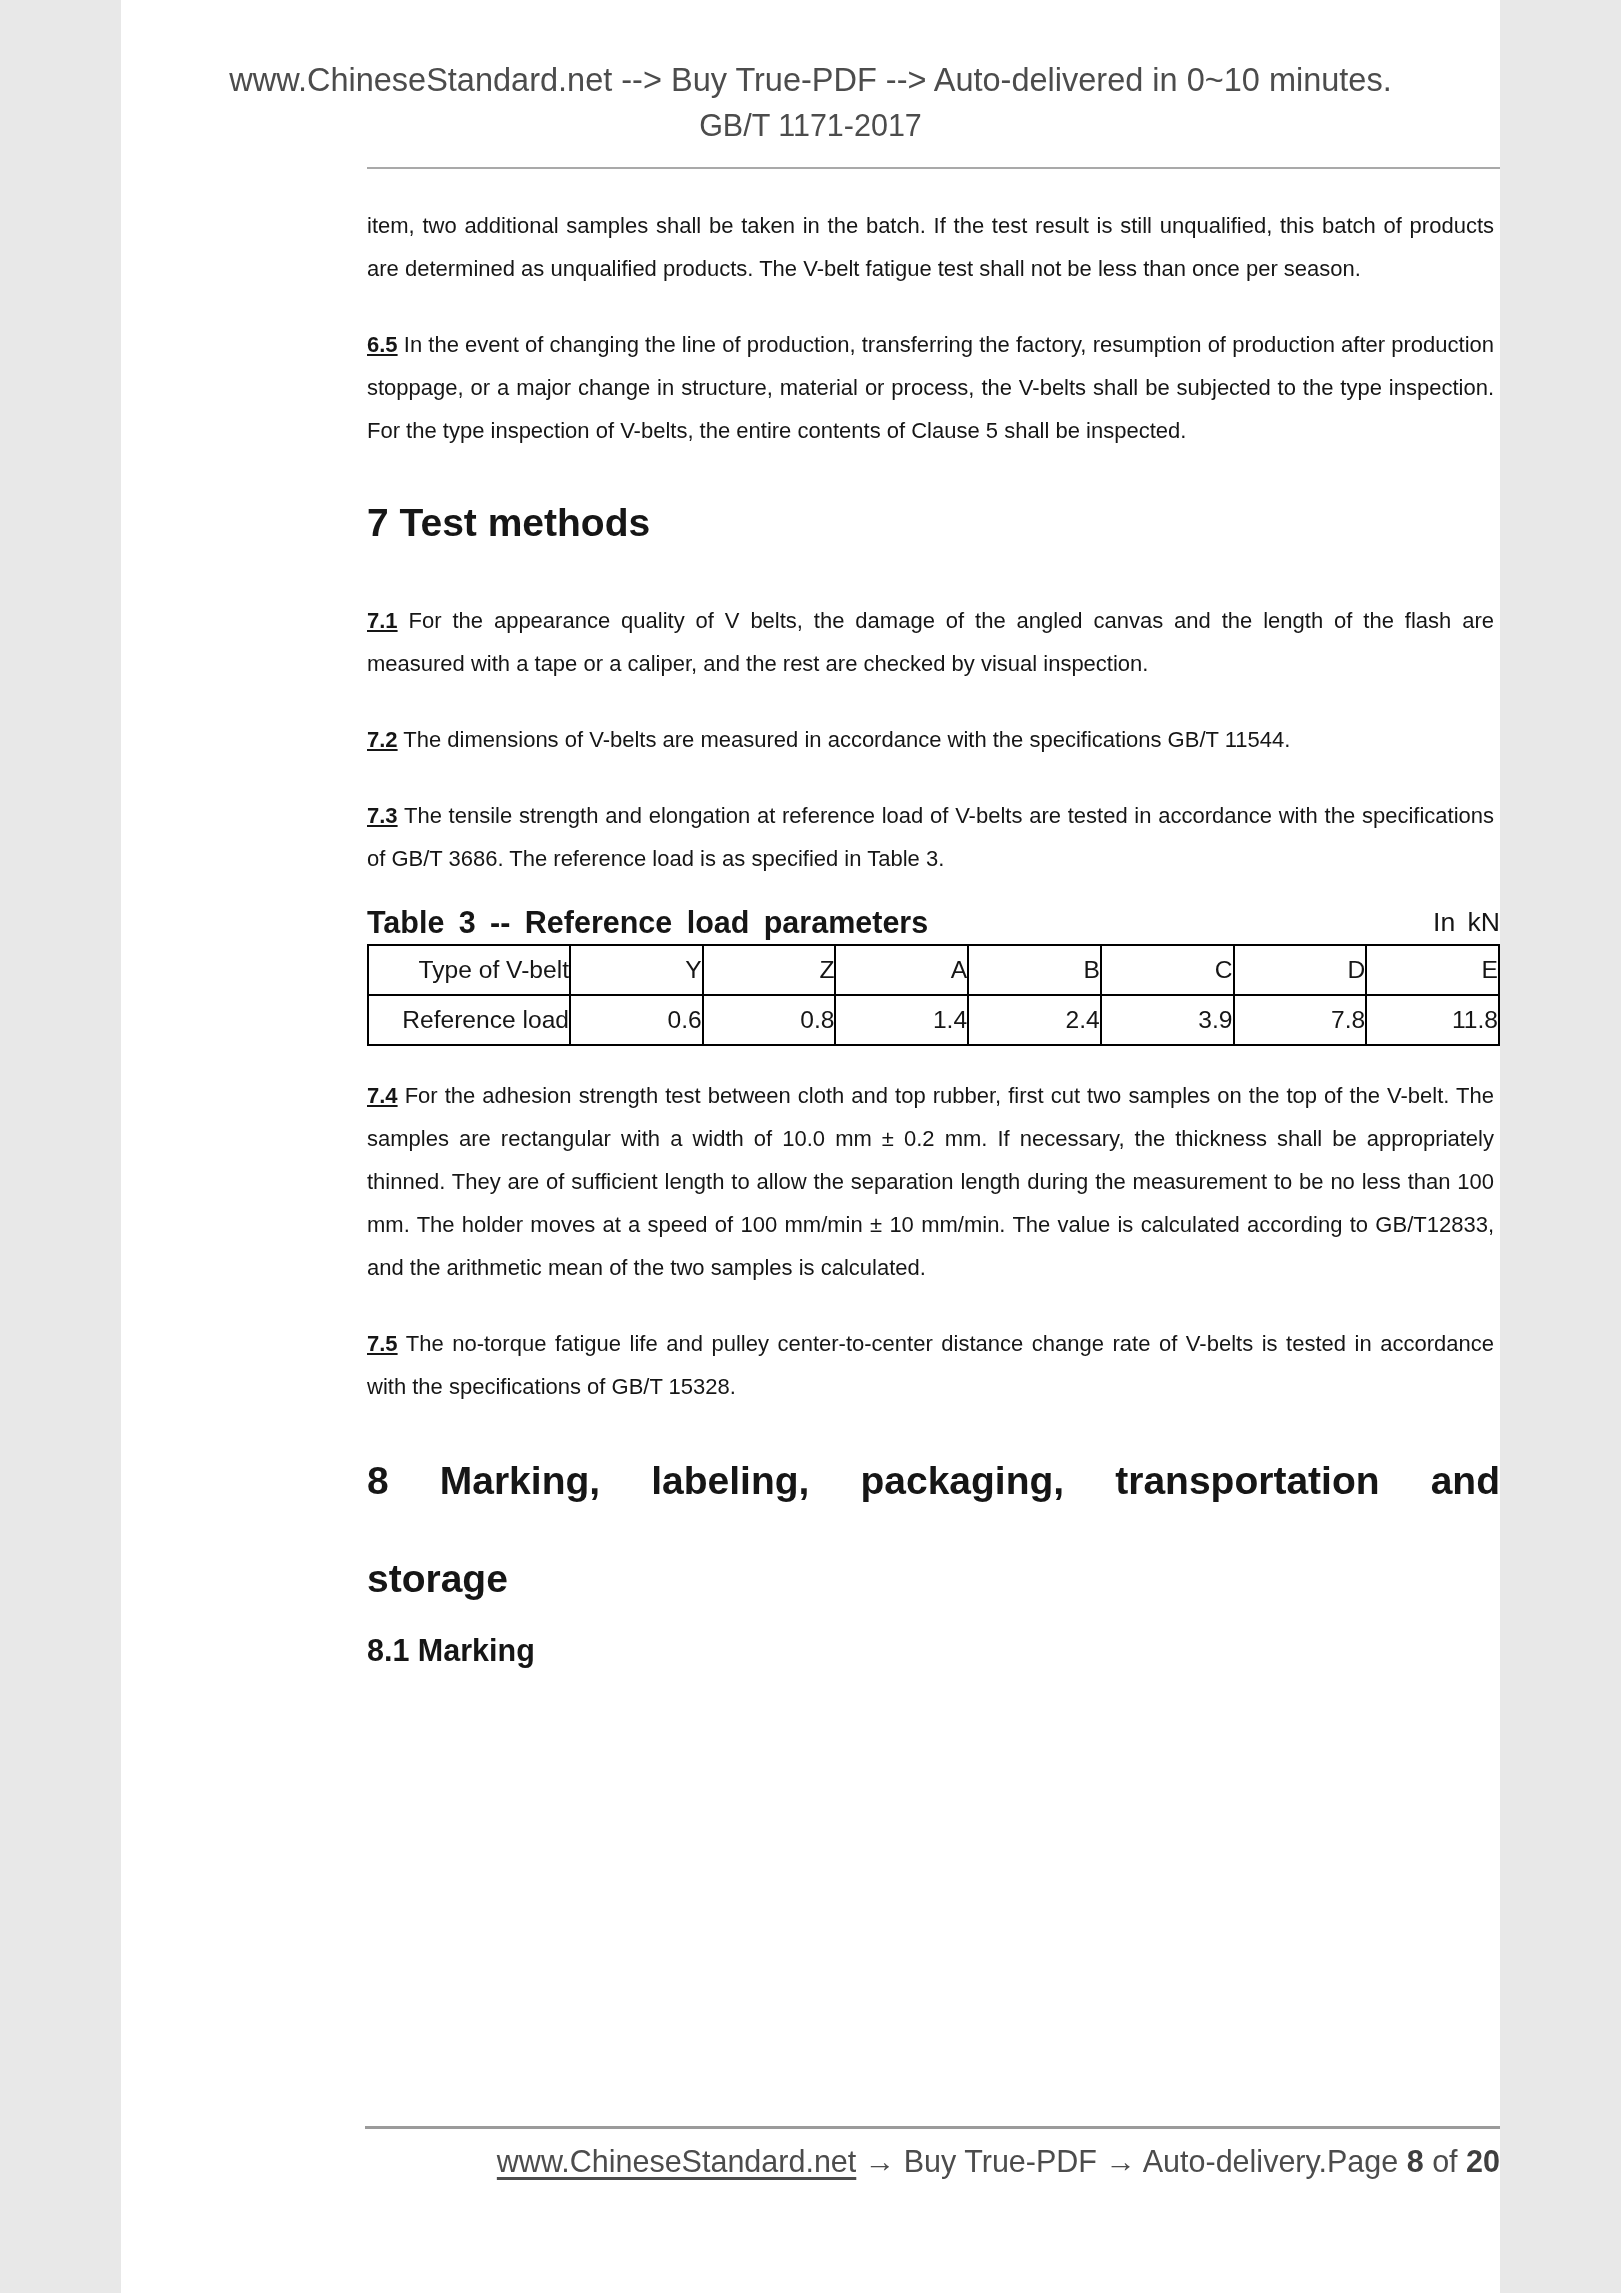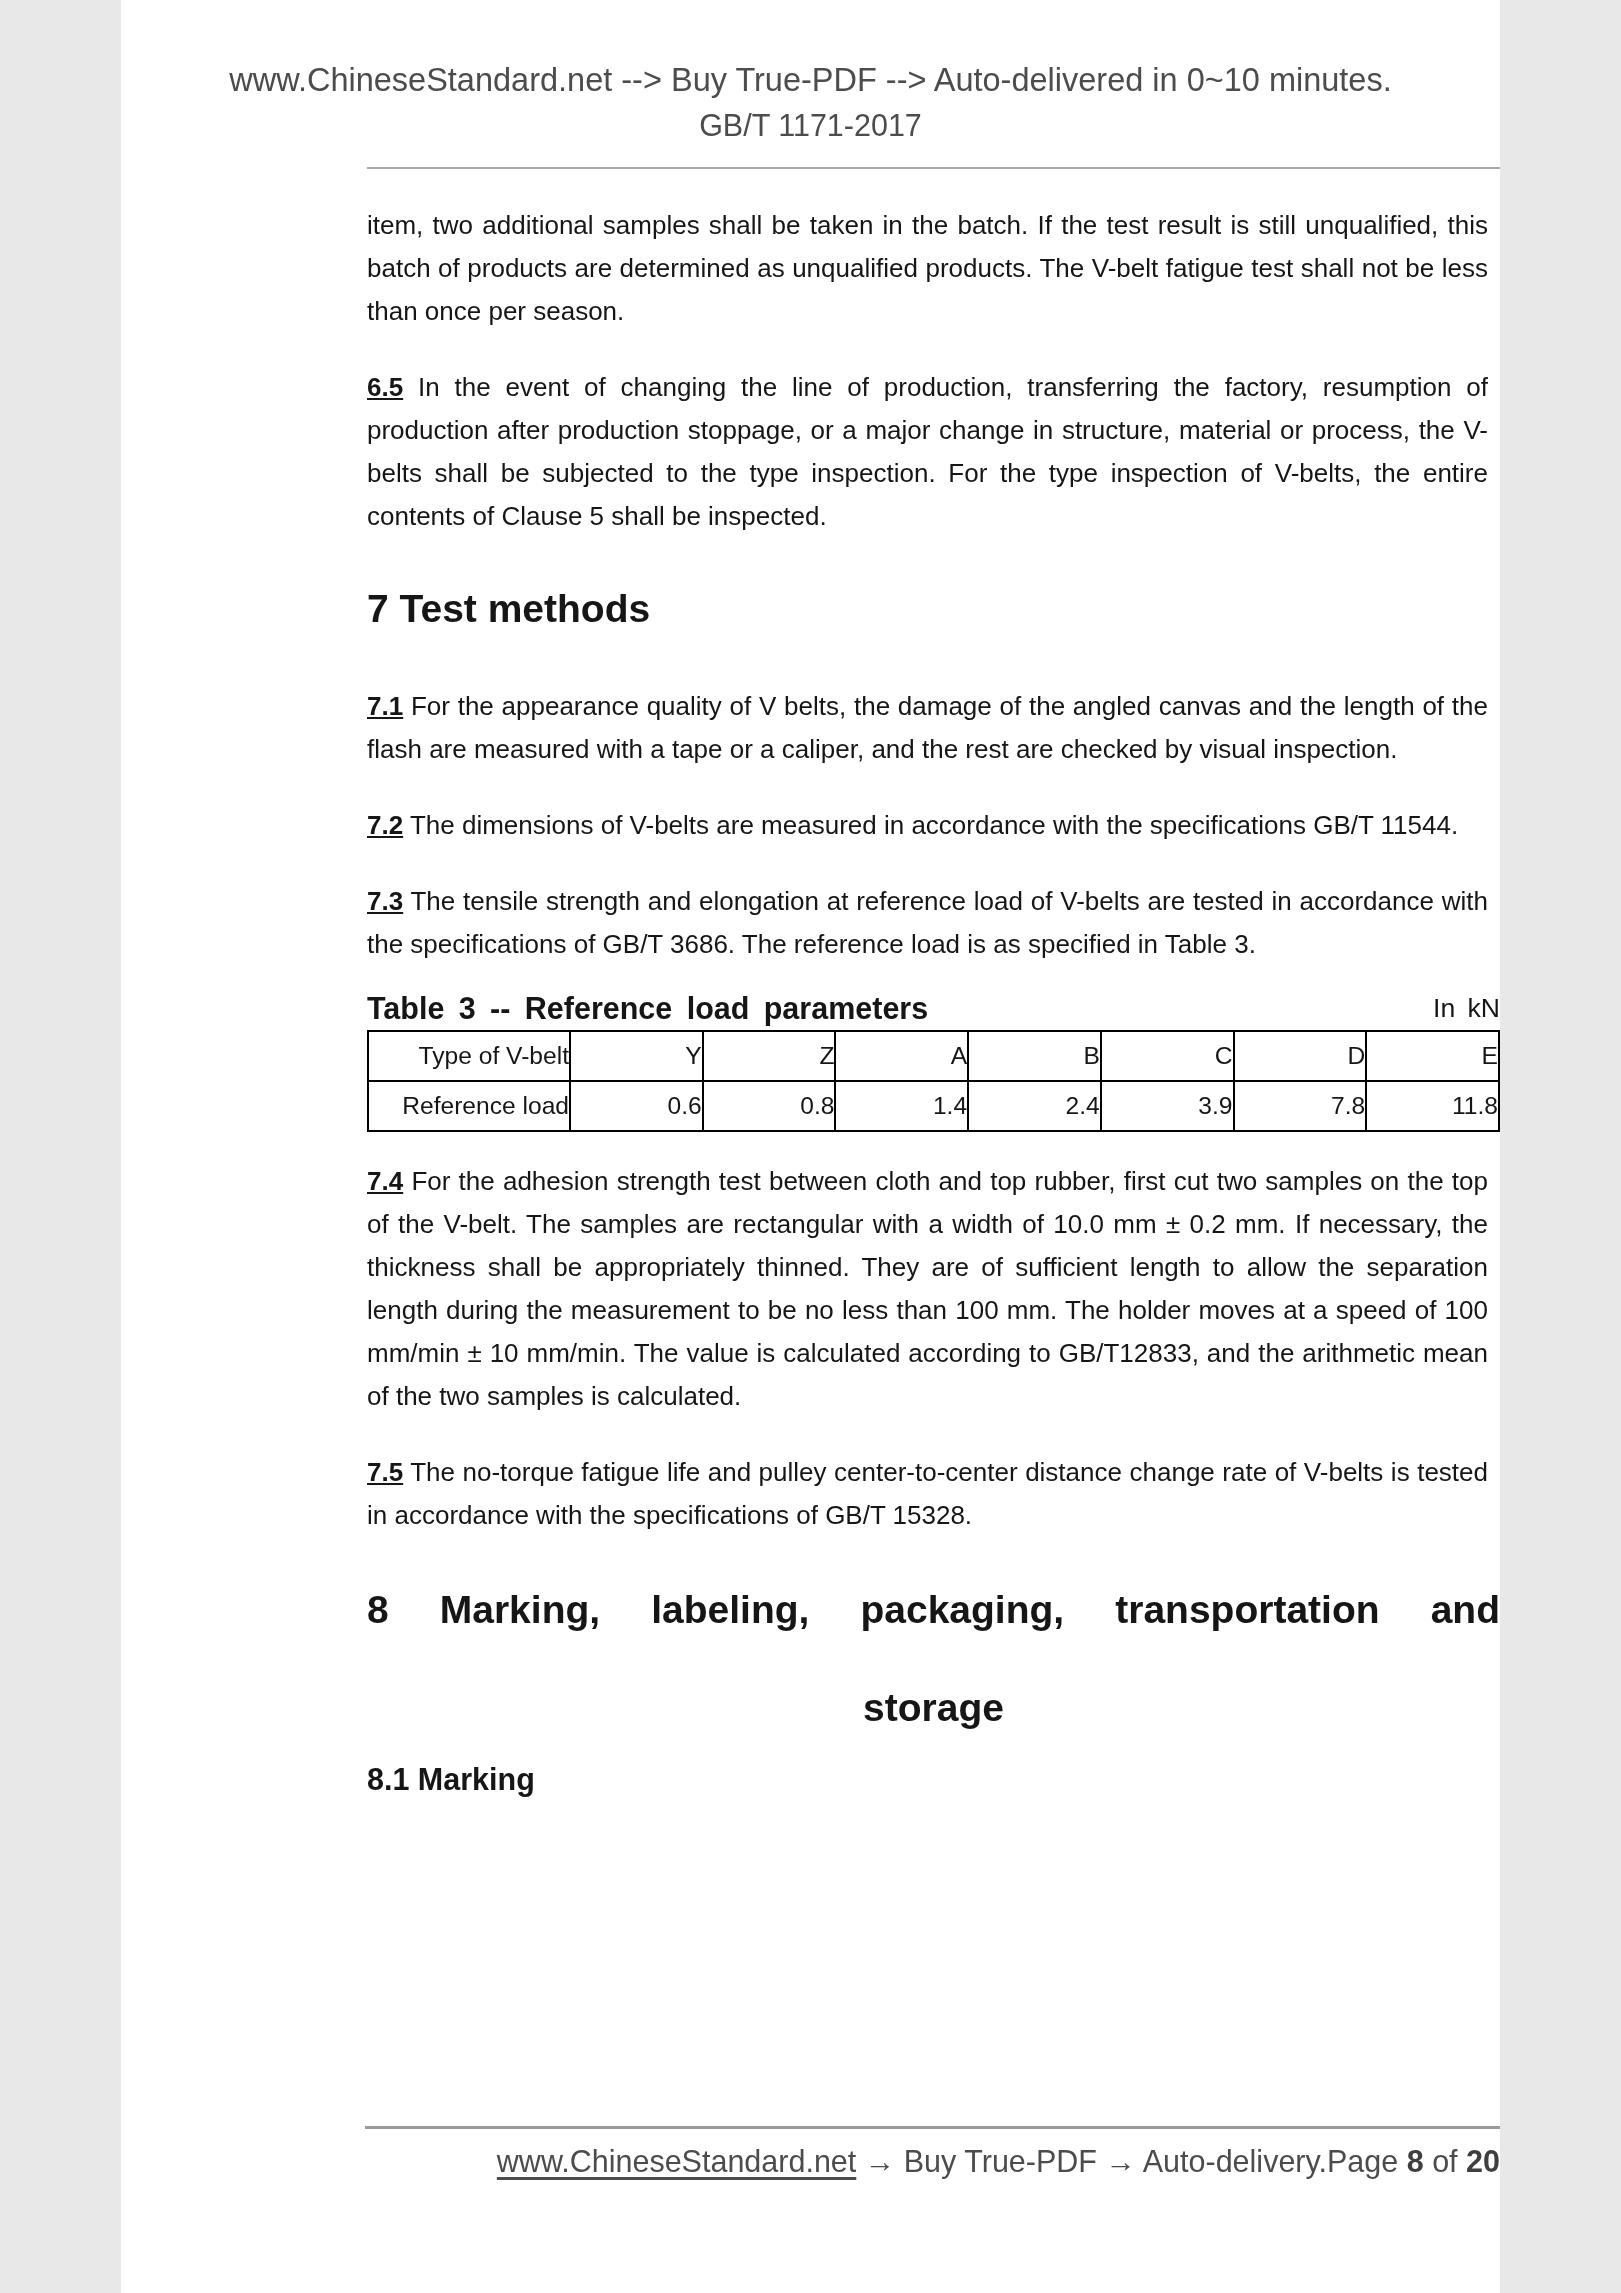--- a/index.html
+++ b/index.html
@@ -5,36 +5,36 @@
   html,body { margin:0; padding:0; background:#e8e8e8; }
   .page {
     width:1379px; height:2293px; position:relative; background:#ffffff;
     font-family:"Liberation Sans","DejaVu Sans",sans-serif; color:#161616;
     box-sizing:border-box; padding-top:61px; overflow:hidden; margin:0 auto;
   }
   .hdr1 { text-align:center; font-size:32.5px; line-height:39px; color:#4c4c4c; }
   .hdr2 { text-align:center; font-size:30.5px; line-height:39px; color:#4c4c4c; margin-top:5.9px; }
   .hdr-rule { margin:21.7px 0 0 246px; width:1146px; height:2px; background:#a9a9a9; }
   .content { margin-left:246px; width:1133px; }
-  p.body { font-size:26px; line-height:43px; text-align:justify; margin:33px 12px 0 0; }
+  p.body { font-size:22px; line-height:43px; text-align:justify; margin:33px 6px 0 0; }
   p.first { margin-top:35px; }
   .num { font-weight:bold;text-decoration:underline; }
   h1.sec { font-size:39px; line-height:51px; font-weight:bold; margin:45px 0 0 0; }
   p.c71 { margin-top:51px; }
   .tbl-caption { position:relative; margin-top:21.7px; height:43px; line-height:43px; text-align:left; }
   .tbl-caption .title { font-weight:bold; font-size:30.5px; word-spacing:5.9px; }
   .tbl-caption .unit { position:absolute; right:0; bottom:0; font-size:26.6px; line-height:43px; word-spacing:4.9px; }
   table.t3 { border-collapse:collapse; width:1133px; table-layout:fixed; }
   .t3 td { border:2px solid #000; height:48px; text-align:right; vertical-align:middle;
            font-size:24.6px; padding:0; }
   .t3 col.c0 { width:202px; }
   p.c74 { margin-top:27.6px; }
   .h8line1 { font-size:39px; line-height:51px; font-weight:bold; margin:47px 0 0 0;
              text-align:justify; text-align-last:justify; }
-  .h8line2 { font-size:39px; line-height:51px; font-weight:bold; margin:47px 0 16px 0;text-align:center; }
+  .h8line2 { font-size:39px; line-height:51px; font-weight:bold; margin:47px 0 16px 0; }
   .h81 { font-size:30.5px; line-height:43px; font-weight:bold; margin:25.6px 0 0 0; }
   .footer-rule { position:absolute; left:244px; top:2126px; width:1140px; height:3px;
                  background:#9b9b9b; }
   .footer { position:absolute; left:246px; top:2140px; width:1133px; display:flex;
             justify-content:flex-end; font-size:30.5px; line-height:43px; color:#4c4c4c; }
   .site { text-decoration:underline; text-underline-offset:4.9px; cursor:pointer; }
   .pg .bold { font-weight:bold; color:#3f3f3f; }
 </style>
 </head>
 <body>

